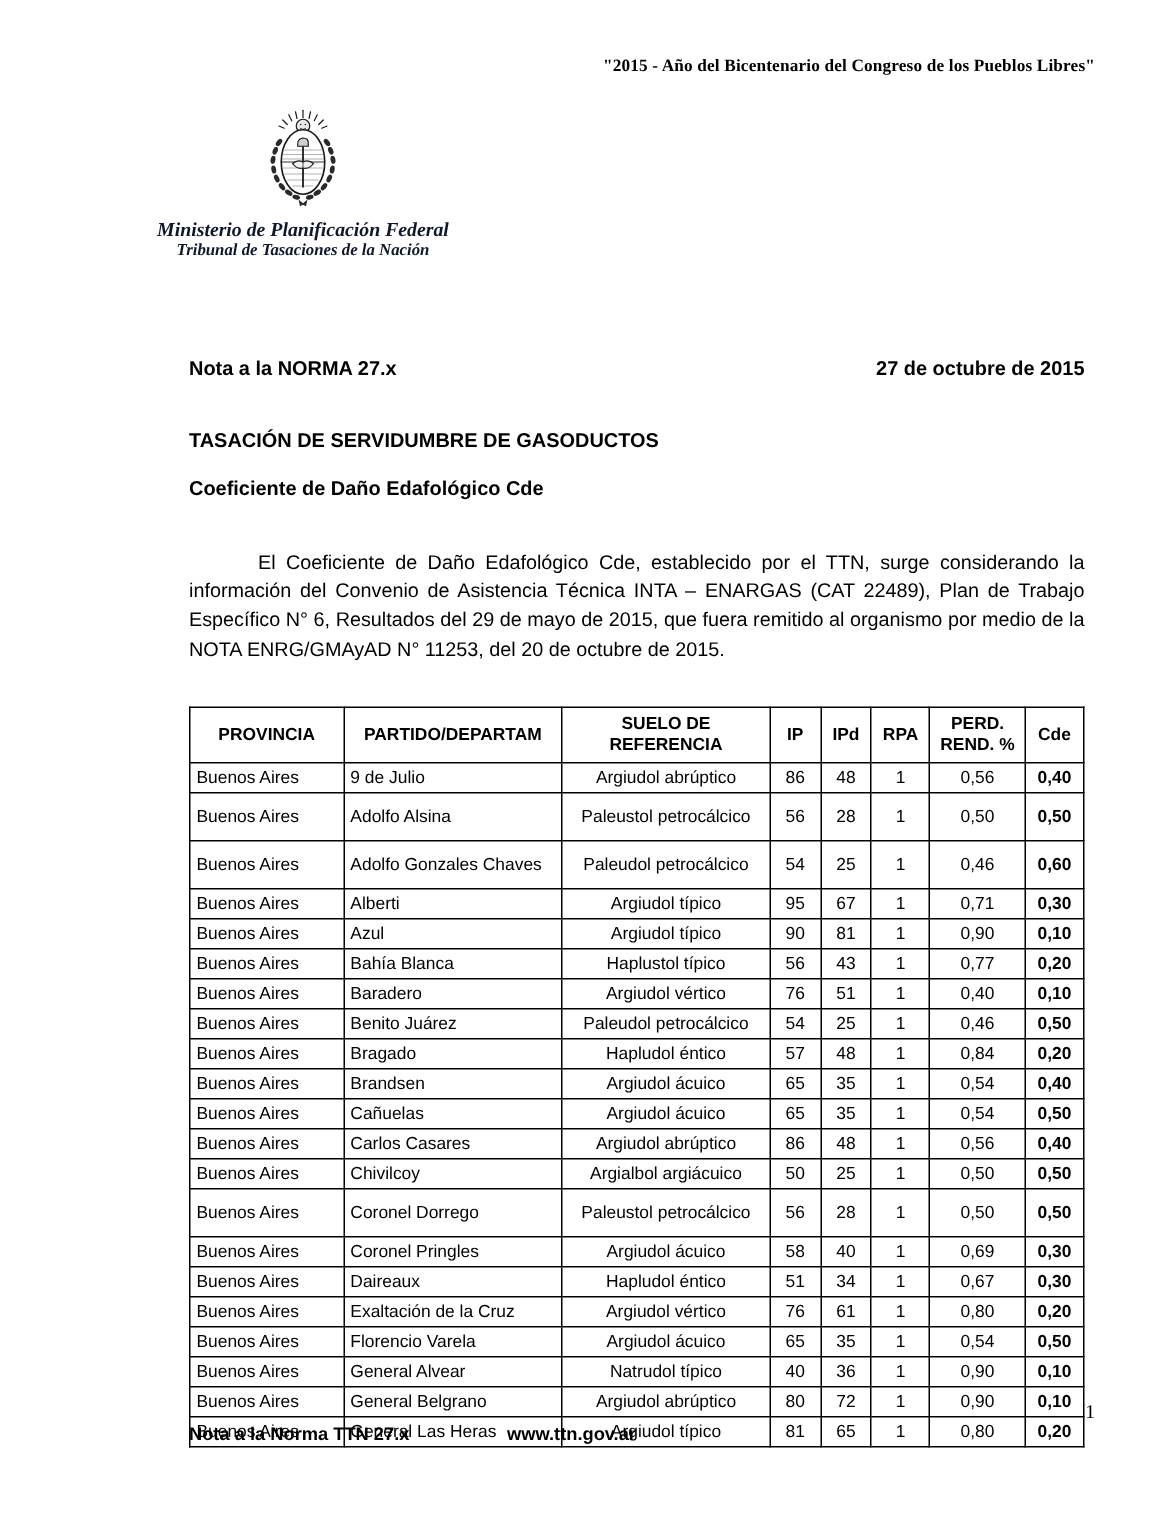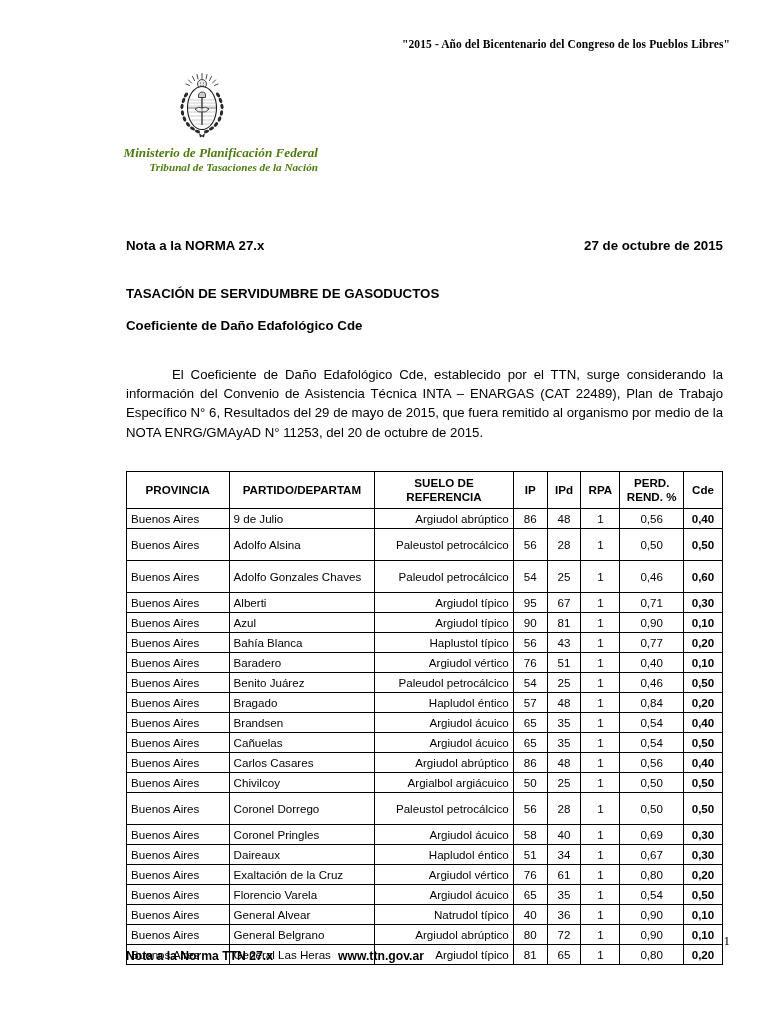--- a/index.html
+++ b/index.html
@@ -49,24 +49,23 @@
   .crest {
     width: 62px;
     height: 70px;
     margin: 0 auto 3px auto;
     display: block;
   }
   .lh-line {
     font-family: "Liberation Serif", serif;
     font-weight: bold;
     font-style: italic;
-    color: #4d7c0f;
+    color: #0f172a;
     line-height: 1.22;
     white-space: nowrap;
-    text-align: right;
   }
   .lh-1 { font-size: 13.2px; }
   .lh-2 { font-size: 12.4px; }
   .lh-3 { font-size: 11.2px; }
 
   
   .doc-title-row {
     position: absolute;
     top: 238px;
     left: 126px;
@@ -128,21 +127,21 @@
   }
   table.data-table thead th {
     text-align: center;
     font-weight: bold;
     font-size: 11.6px;
     height: 32px;
     padding: 2px 2px;
   }
   td.c-prov   { text-align: left; margin-left: 11px; }
   td.c-part   { text-align: left; }
-  td.c-suelo  { text-align: right; margin-left: 36px; }
+  td.c-suelo  { text-align: center; margin-left: 36px; }
   td.c-ip, td.c-ipd, td.c-rpa { text-align: center; }
   td.c-perd   { text-align: center; vertical-align: bottom; }
   td.c-cde    { text-align: center; font-weight: bold; vertical-align: bottom; }
 
   col.w-prov  { width: 100px; }
   col.w-part  { width: 142px; }
   col.w-suelo { width: 135px; }
   col.w-ip    { width: 33px; }
   col.w-ipd   { width: 33px; }
   col.w-rpa   { width: 38px; }

